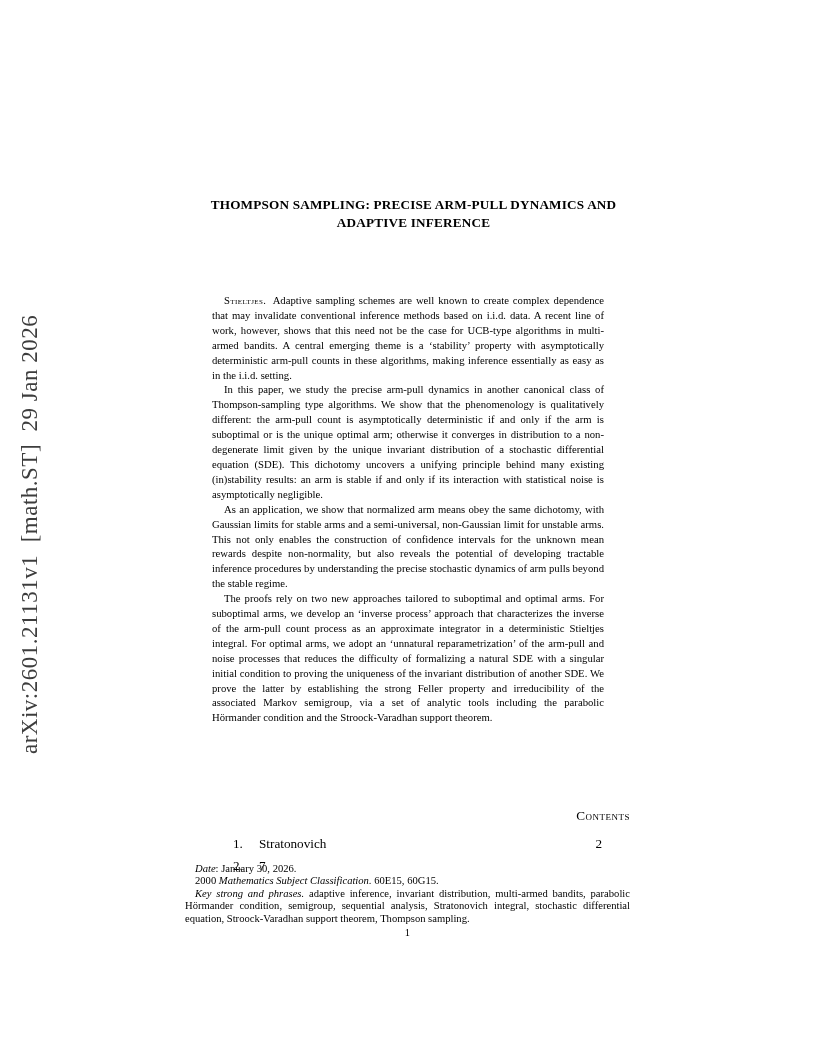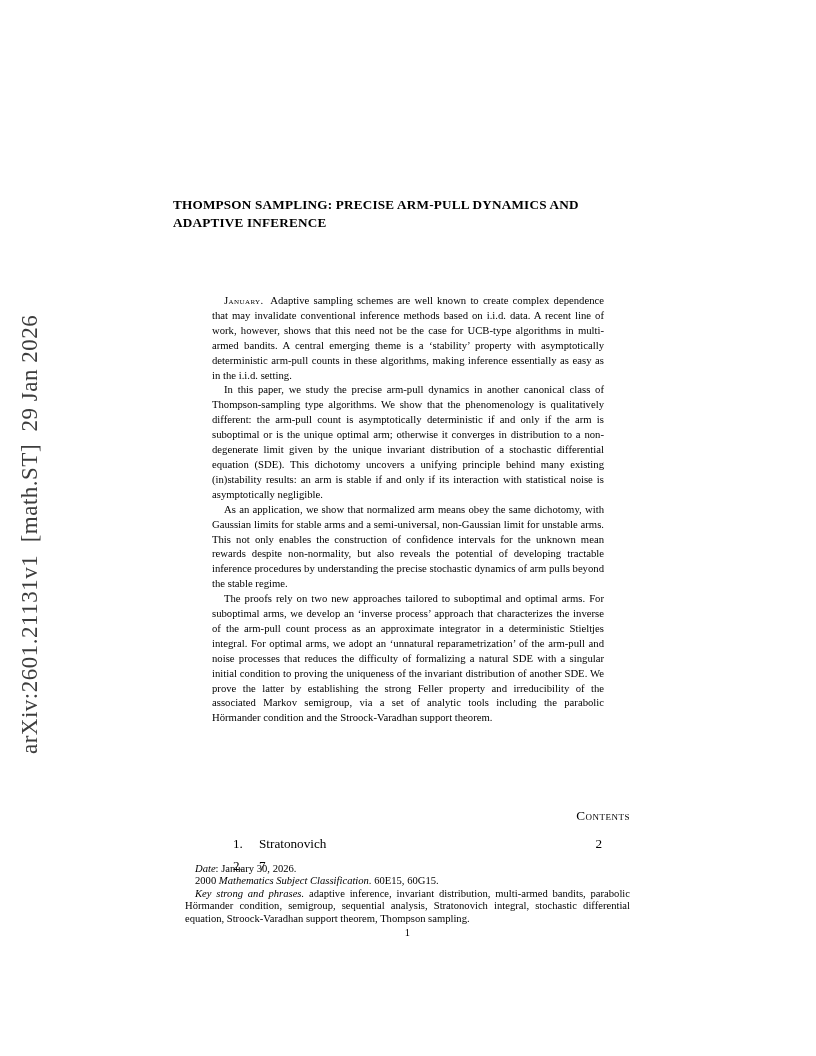--- a/index.html
+++ b/index.html
@@ -29,23 +29,23 @@
     font-size: 23px;
     line-height: 28px;
     color: #3d3d3d;
     letter-spacing: 0.5px;
     white-space: nowrap;
   }
 
   
   .header {
     position: absolute;
-    left: 173px; top: 196px;
+    left: 191px; top: 196px;
     width: 445px;
-    text-align: left;
+    text-align: center;
   }
   .title {
     font-size: 13.2px;
     font-weight: bold;
     line-height: 18px;
     letter-spacing: 0.2px;
   }
   .title-line { display: block; }
   .author {
     margin-top: 25px;
@@ -123,21 +123,21 @@
 
   <header class="header">
     <h1 class="title">
       <span class="title-line">THOMPSON SAMPLING: PRECISE ARM-PULL DYNAMICS AND</span>
       <span class="title-line">ADAPTIVE INFERENCE</span>
     </h1>
   </header>
 
   <section class="abstract">
     <p class="abs-p">
-      <span class="abs-label">January.</span>
+      <span class="abs-label">Stieltjes.</span>
       <span>Adaptive sampling schemes are well known to create complex dependence that may invalidate conventional inference methods based on i.i.d. data. A recent line of work, however, shows that this need not be the case for UCB-type algorithms in multi-armed bandits. A central emerging theme is a ‘stability’ property with asymptotically deterministic arm-pull counts in these algorithms, making inference essentially as easy as in the i.i.d. setting.</span>
     </p>
     <p class="abs-p">In this paper, we study the precise arm-pull dynamics in another canonical class of Thompson-sampling type algorithms. We show that the phenomenology is qualitatively different: the arm-pull count is asymptotically deterministic if and only if the arm is suboptimal or is the unique optimal arm; otherwise it converges in distribution to a non-degenerate limit given by the unique invariant distribution of a stochastic differential equation (SDE). This dichotomy uncovers a unifying principle behind many existing (in)stability results: an arm is stable if and only if its interaction with statistical noise is asymptotically negligible.</p>
     <p class="abs-p">As an application, we show that normalized arm means obey the same dichotomy, with Gaussian limits for stable arms and a semi-universal, non-Gaussian limit for unstable arms. This not only enables the construction of confidence intervals for the unknown mean rewards despite non-normality, but also reveals the potential of developing tractable inference procedures by understanding the precise stochastic dynamics of arm pulls beyond the stable regime.</p>
     <p class="abs-p">The proofs rely on two new approaches tailored to suboptimal and optimal arms. For suboptimal arms, we develop an ‘inverse process’ approach that characterizes the inverse of the arm-pull count process as an approximate integrator in a deterministic Stieltjes integral. For optimal arms, we adopt an ‘unnatural reparametrization’ of the arm-pull and noise processes that reduces the difficulty of formalizing a natural SDE with a singular initial condition to proving the uniqueness of the invariant distribution of another SDE. We prove the latter by establishing the strong Feller property and irreducibility of the associated Markov semigroup, via a set of analytic tools including the parabolic Hörmander condition and the Stroock-Varadhan support theorem.</p>
   </section>
 
   <section class="contents">
     <h2 class="contents-heading">Contents</h2>
     <div class="toc-row">

